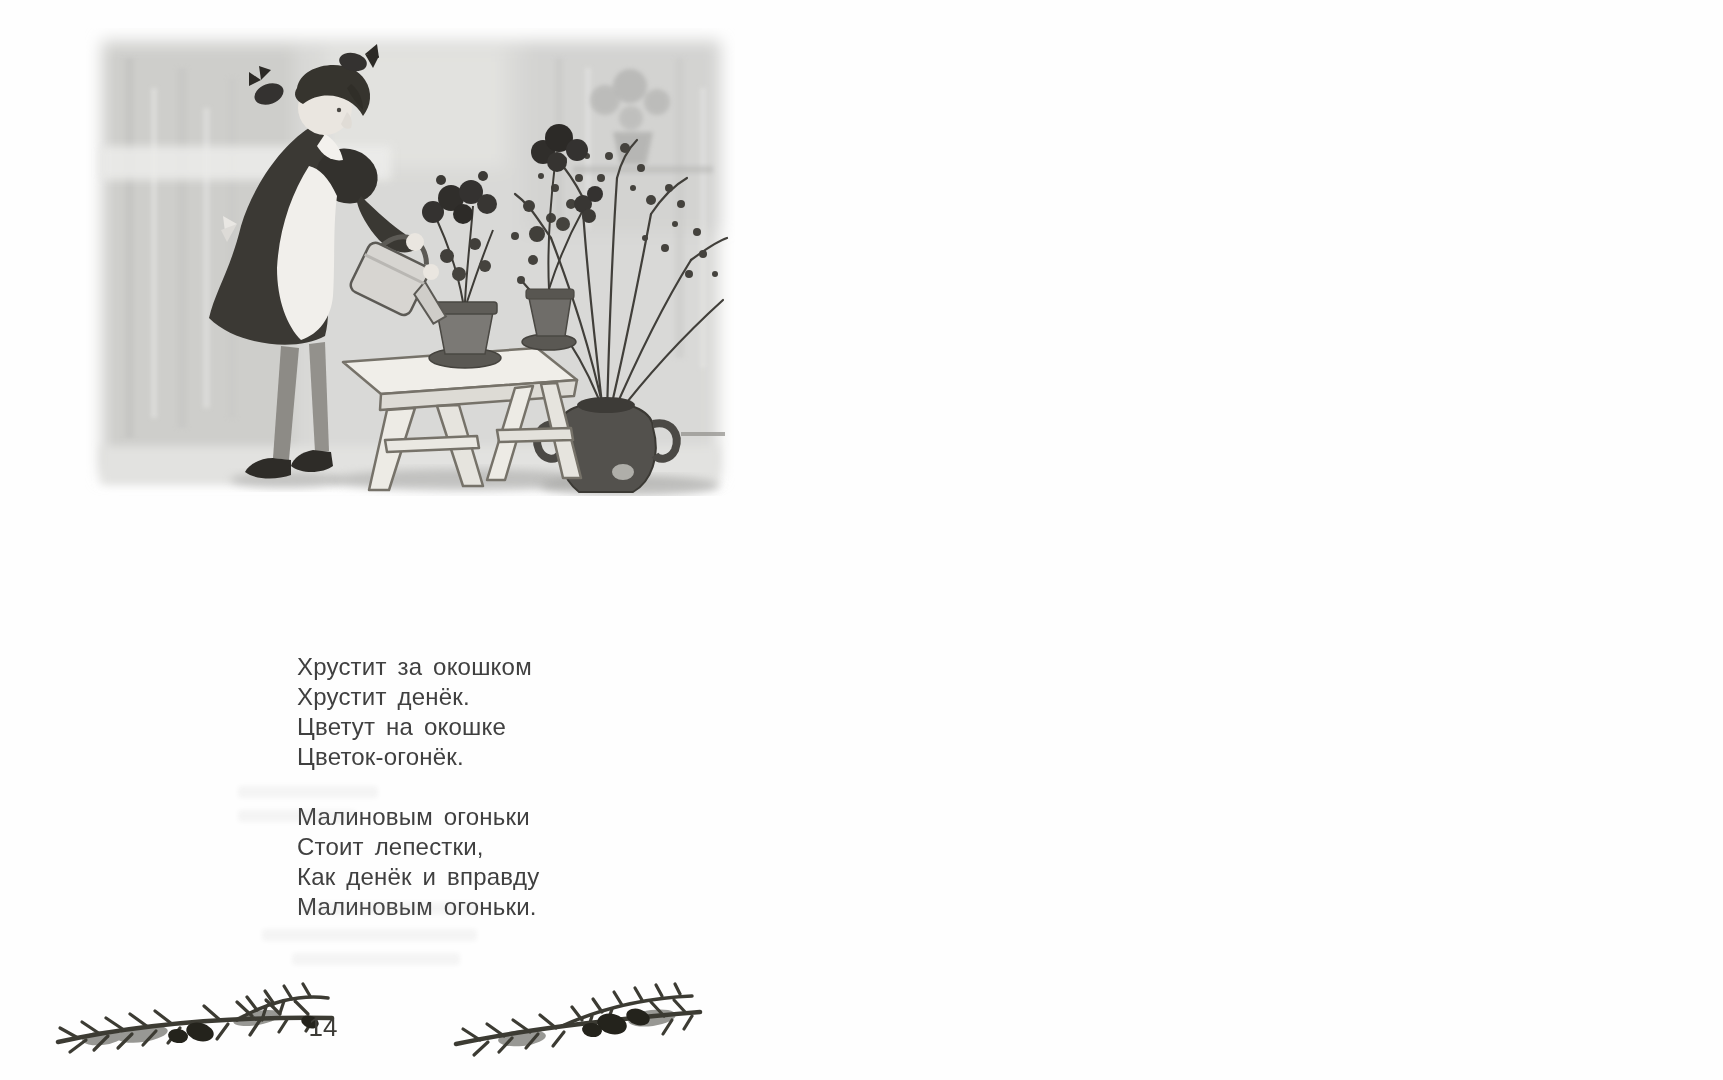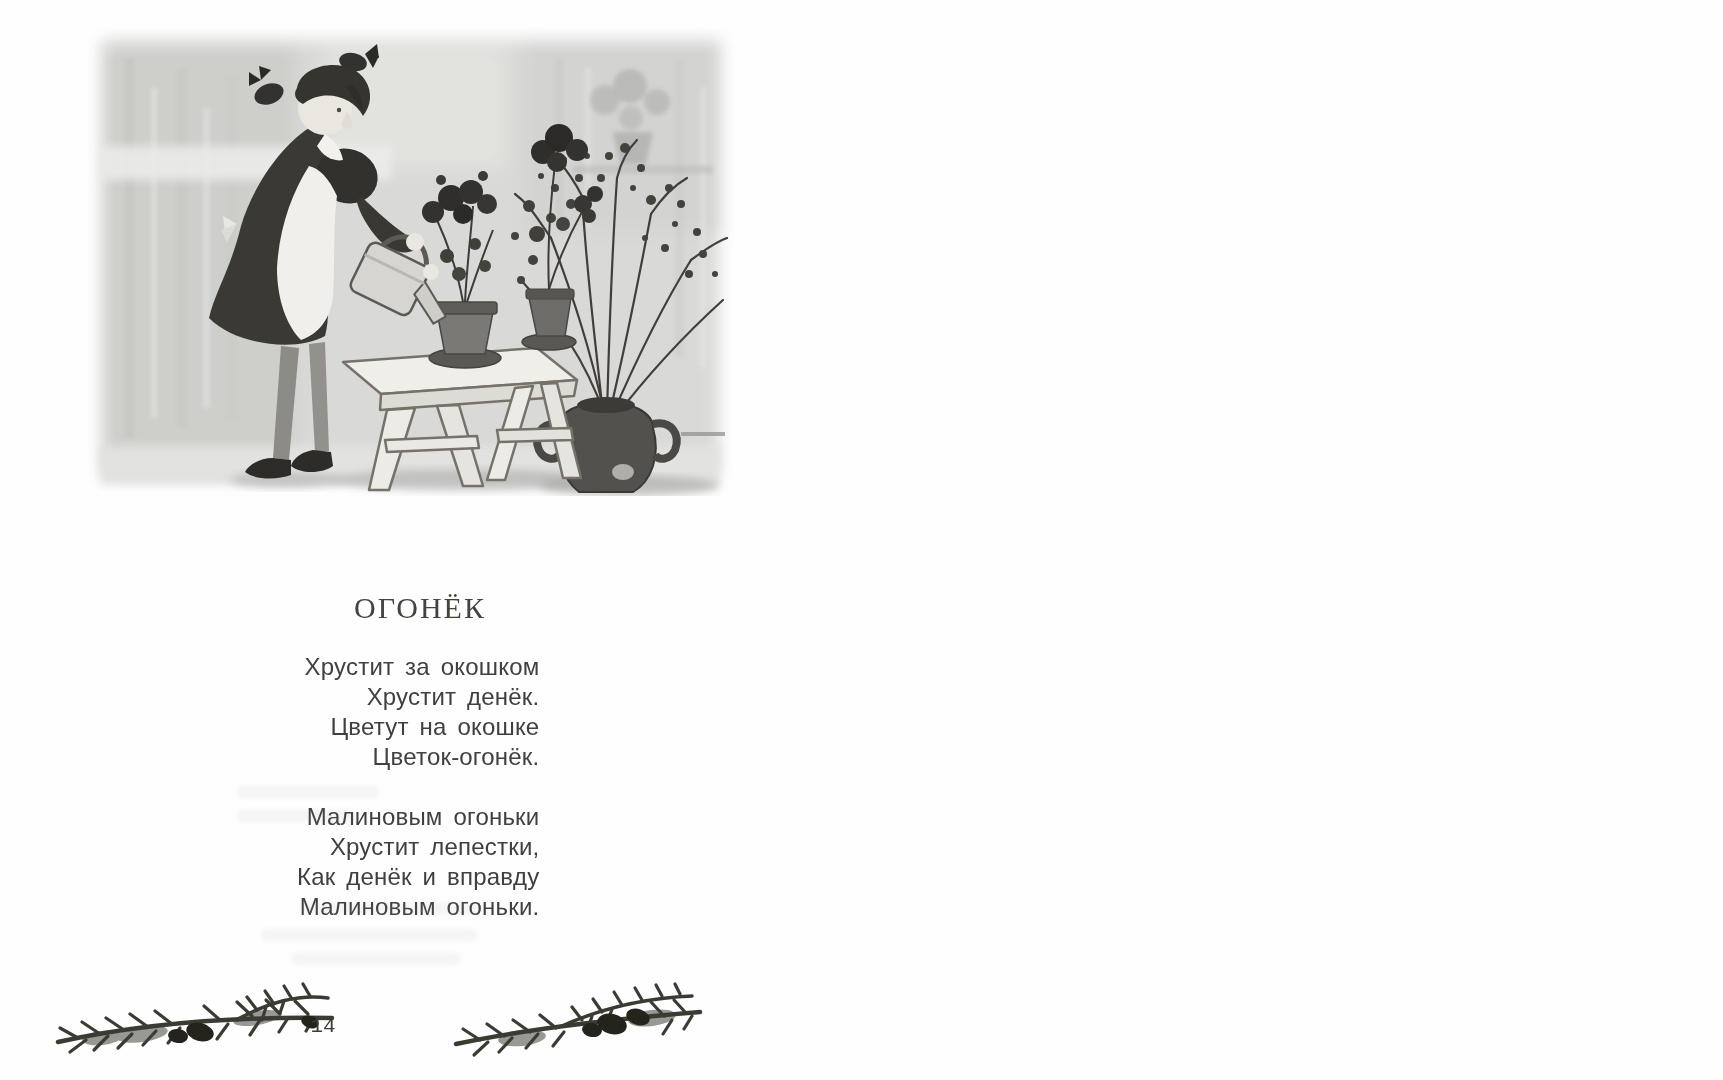--- a/index.html
+++ b/index.html
@@ -7,32 +7,32 @@
     width:1723px;height:1080px;position:relative;overflow:hidden;
     background:#fefefe;
     font-family:"Liberation Sans", sans-serif;
   }
   .page{position:absolute;top:0;bottom:0;}
   .page-left{left:0;width:861px;}
   .page-right{left:861px;width:862px;}
   figure{margin:0;position:absolute;}
   .illu-left{left:85px;top:28px;width:650px;height:468px;}
   .illu-left svg,.illu-right svg,.fir svg{width:100%;height:100%;display:block;}
-  .poem{position:absolute;color:#404040;font-size:24px;letter-spacing:0.2px;word-spacing:4px;text-align:right;}
+  .poem{position:absolute;color:#404040;font-size:24px;letter-spacing:0.2px;word-spacing:4px;}
   .poem-line{height:30px;line-height:30px;white-space:nowrap;}
   .left-poem{left:297px;top:652px;}
   .poem-title{
     position:absolute;margin:0;width:520px;text-align:center;
     font-family:"Liberation Serif", serif;font-weight:500;
     font-size:30px;line-height:40px;letter-spacing:2px;color:#45433e;
   }
   .title-left{left:160px;top:588px;}
   .page-number{
     position:absolute;width:60px;text-align:center;top:1012px;
-    font-family:Liberation Mono, monospace;font-size:21px;line-height:30px;color:#3c3b36;
+    font-family:Liberation Sans, sans-serif;font-size:26px;line-height:30px;color:#3c3b36;
   }
   .pn-left{left:293px;}
   .fir{position:absolute;}
   .fir-left{left:52px;top:982px;width:285px;height:78px;}
   .fir-right{left:452px;top:980px;width:255px;height:82px;}
   .ghost{position:absolute;background:#8a8a8a;opacity:0.08;filter:blur(2px);border-radius:4px;}
   .ghost-1{left:238px;top:786px;width:140px;height:12px;}
   .ghost-2{left:238px;top:810px;width:118px;height:12px;}
   .ghost-3{left:300px;top:903px;width:180px;height:11px;}
   .ghost-4{left:262px;top:929px;width:215px;height:12px;}
@@ -224,30 +224,29 @@
             <path d="M338,238 L372,260 L364,272 L334,254 Z" fill="#cfcdc9" stroke="#5c5a55" stroke-width="2"></path>
             <path d="M284,224 C294,200 320,198 332,222" fill="none" stroke="#5c5a55" stroke-width="5"></path>
             <line x1="272" y1="240" x2="338" y2="240" stroke="#b9b7b3" stroke-width="3"></line>
           </g>
           <circle cx="330" cy="214" r="9" fill="#eae6e0"></circle>
           <circle cx="346" cy="244" r="8" fill="#eae6e0"></circle>
         </g>
       </svg>
     </figure>
 
-    <h1 class="poem-title title-left">ОГОНЁК</h1>
 
     <div class="poem left-poem">
         <div class="poem-line">Хрустит за окошком</div>
         <div class="poem-line">Хрустит денёк.</div>
         <div class="poem-line">Цветут на окошке</div>
         <div class="poem-line">Цветок-огонёк.</div>
         <div class="poem-line"></div>
         <div class="poem-line">Малиновым огоньки</div>
-        <div class="poem-line">Хрустит лепестки,</div>
+        <div class="poem-line">Стоит лепестки,</div>
         <div class="poem-line">Как денёк и вправду</div>
         <div class="poem-line">Малиновым огоньки.</div>
       </div>
 
     <div class="ghost ghost-1"></div>
     <div class="ghost ghost-2"></div>
     <div class="ghost ghost-3"></div>
     <div class="ghost ghost-4"></div>
     <div class="ghost ghost-5"></div>
 

